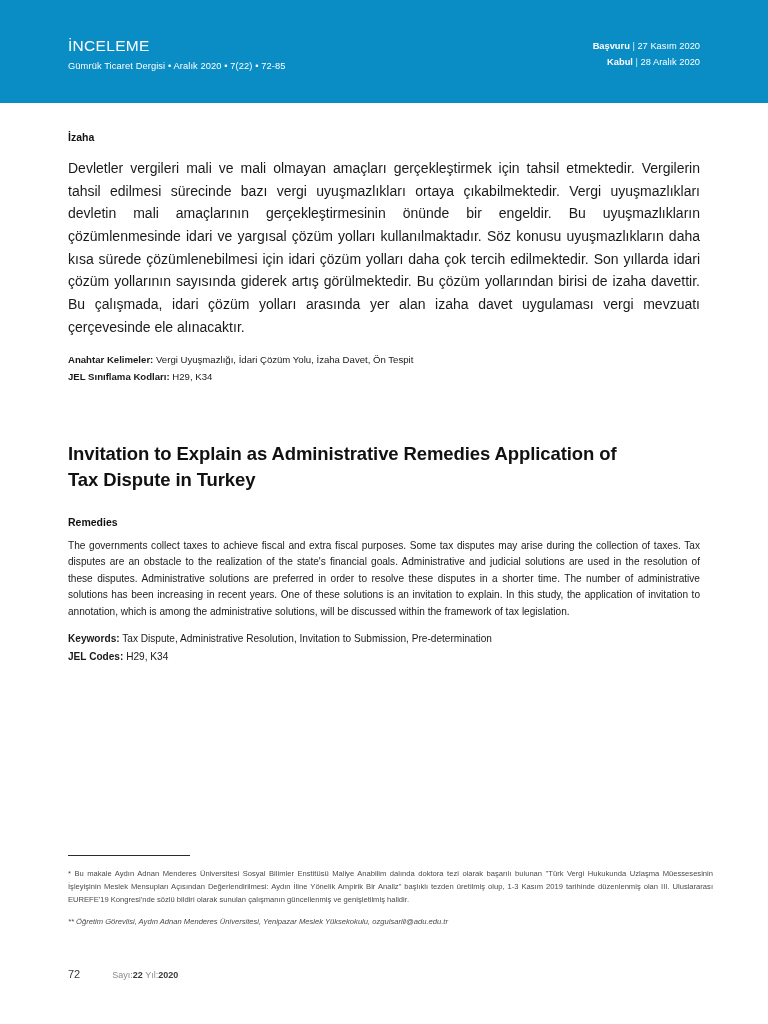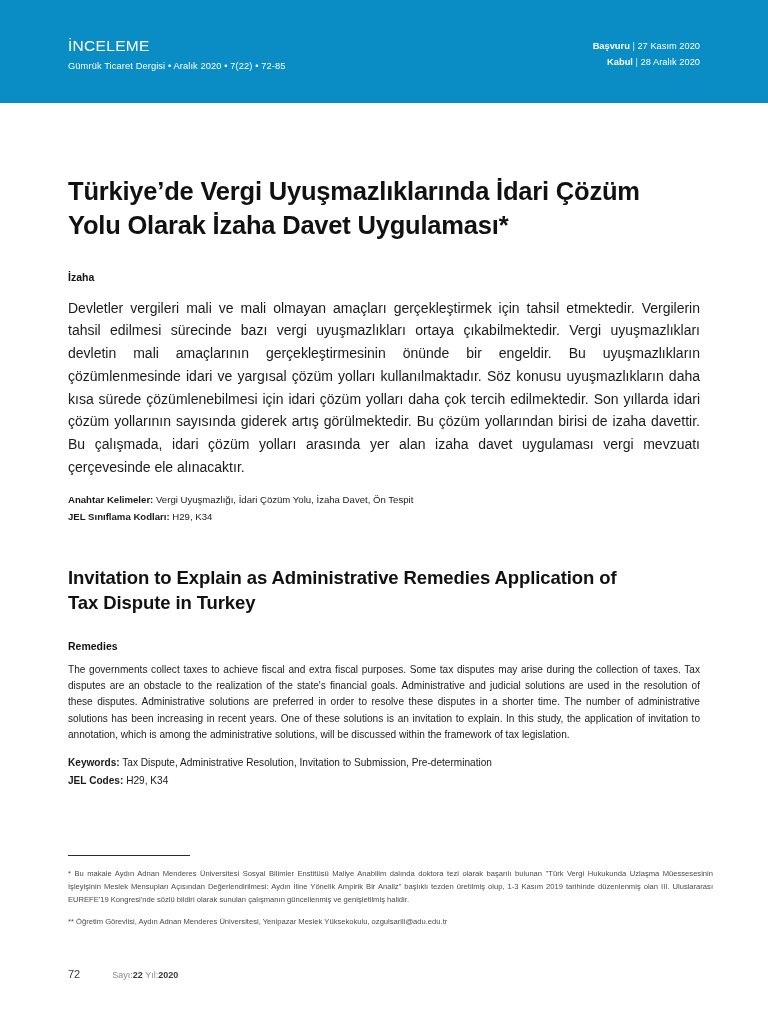--- a/index.html
+++ b/index.html
@@ -119,21 +119,21 @@
     font-size: 9.6px;
     line-height: 1.72;
     color: #1a1a1a;
   }
   .kw-line b { font-weight: bold; }
 
   .title-en {
     font-size: 18.5px;
     font-weight: bold;
     line-height: 1.36;
-    margin-top: 40px;
+    margin-top: 56px;
     letter-spacing: -0.1px;
     color: #111111;
     max-width: 570px;
   }
 
   .sec-head-en {
     font-size: 10.5px;
     font-weight: bold;
     margin-top: 24px;
     margin-bottom: 6px;
@@ -164,21 +164,21 @@
     background: #2b2b2b;
     margin-bottom: 11px;
   }
   .footnote {
     font-size: 7.6px;
     line-height: 1.72;
     text-align: justify;
     color: #4a4a4a;
     margin-bottom: 9px;
   }
-  .footnote:last-child { margin-bottom: 8px; }
+  .footnote:last-child { margin-bottom: 8px; font-style: italic; }
 
   
   .page-footer {
     position: absolute;
     left: 68px;
     top: 968px;
     display: flex;
     align-items: baseline;
     gap: 32px;
   }
@@ -211,21 +211,20 @@
         <span class="lbl">Kabul</span>
         <span class="sep">|</span>
         <span>28 Aralık 2020</span>
       </div>
     </div>
   </div>
 </div>
 
 <div class="page">
 
-  <h1 class="title-tr">Türkiye’de Vergi Uyuşmazlıklarında İdari Çözüm Yolu Olarak İzaha Davet Uygulaması*</h1>
 
 
   <div class="sec-head">İzaha</div>
 
   <p class="abstract-body">Devletler vergileri mali ve mali olmayan amaçları gerçekleştirmek için tahsil etmektedir. Vergilerin tahsil edilmesi sürecinde bazı vergi uyuşmazlıkları ortaya çıkabilmektedir. Vergi uyuşmazlıkları devletin mali amaçlarının gerçekleştirmesinin önünde bir engeldir. Bu uyuşmazlıkların çözümlenmesinde idari ve yargısal çözüm yolları kullanılmaktadır. Söz konusu uyuşmazlıkların daha kısa sürede çözümlenebilmesi için idari çözüm yolları daha çok tercih edilmektedir. Son yıllarda idari çözüm yollarının sayısında giderek artış görülmektedir. Bu çözüm yollarından birisi de izaha davettir. Bu çalışmada, idari çözüm yolları arasında yer alan izaha davet uygulaması vergi mevzuatı çerçevesinde ele alınacaktır.</p>
 
   <div class="kw-line">
     <b>Anahtar Kelimeler:</b>
     <span>Vergi Uyuşmazlığı, İdari Çözüm Yolu, İzaha Davet, Ön Tespit</span>
   </div>

